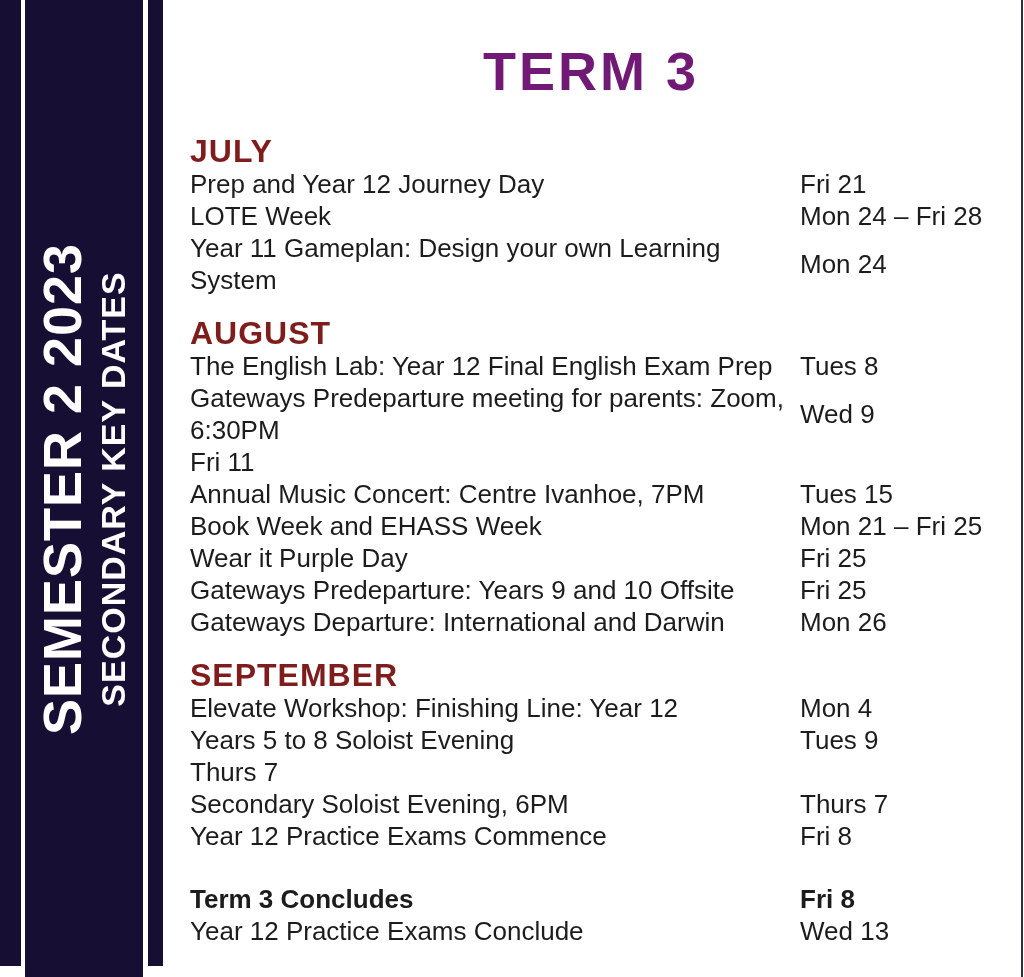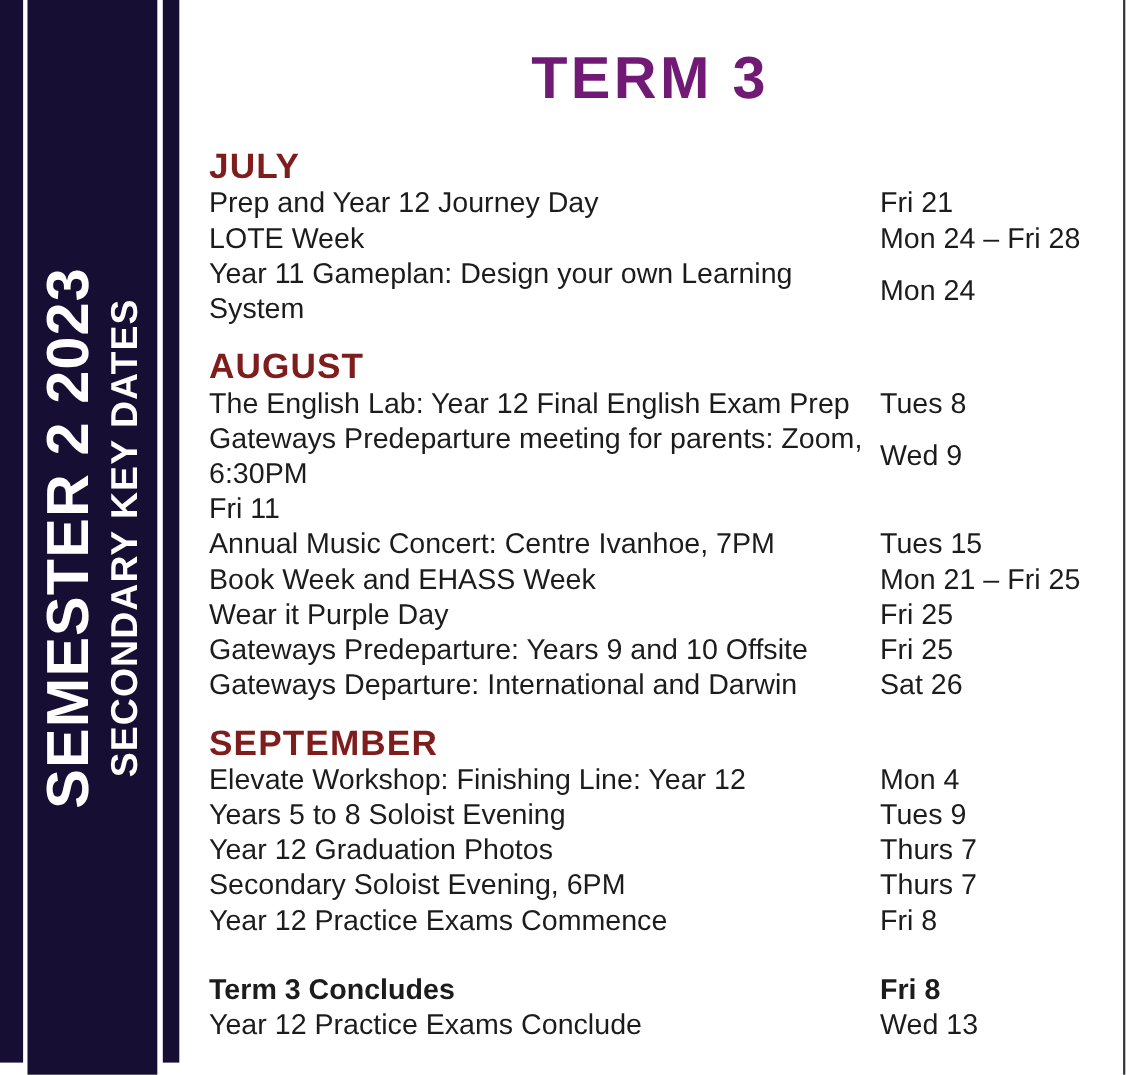--- a/index.html
+++ b/index.html
@@ -131,35 +131,34 @@
         <div class="row">
           <div class="event">Wear it Purple Day</div>
           <div class="date">Fri 25</div>
         </div>
         <div class="row">
           <div class="event">Gateways Predeparture: Years 9 and 10 Offsite</div>
           <div class="date">Fri 25</div>
         </div>
         <div class="row">
           <div class="event">Gateways Departure: International and Darwin</div>
-          <div class="date">Sat 26</div>
+          <div class="date">Mon 26</div>
         </div>
       </div>
       <div class="section">
         <div class="month-header">SEPTEMBER</div>
         <div class="row">
           <div class="event">Elevate Workshop: Finishing Line: Year 12</div>
           <div class="date">Mon 4</div>
         </div>
         <div class="row">
           <div class="event">Years 5 to 8 Soloist Evening</div>
           <div class="date">Tues 9</div>
         </div>
         <div class="row">
-          <div class="event">Year 12 Graduation Photos</div>
           <div class="date">Thurs 7</div>
         </div>
         <div class="row">
           <div class="event">Secondary Soloist Evening, 6PM</div>
           <div class="date">Thurs 7</div>
         </div>
         <div class="row">
           <div class="event">Year 12 Practice Exams Commence</div>
           <div class="date">Fri 8</div>
         </div>

